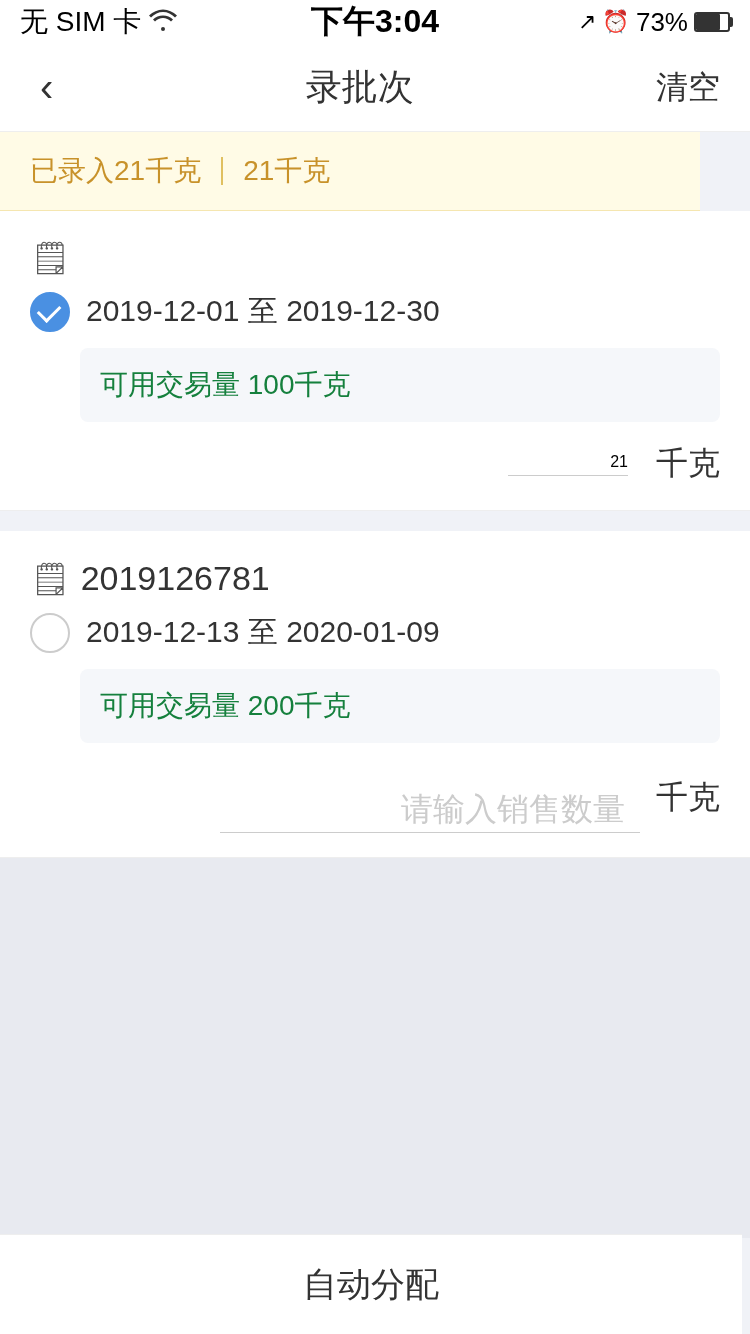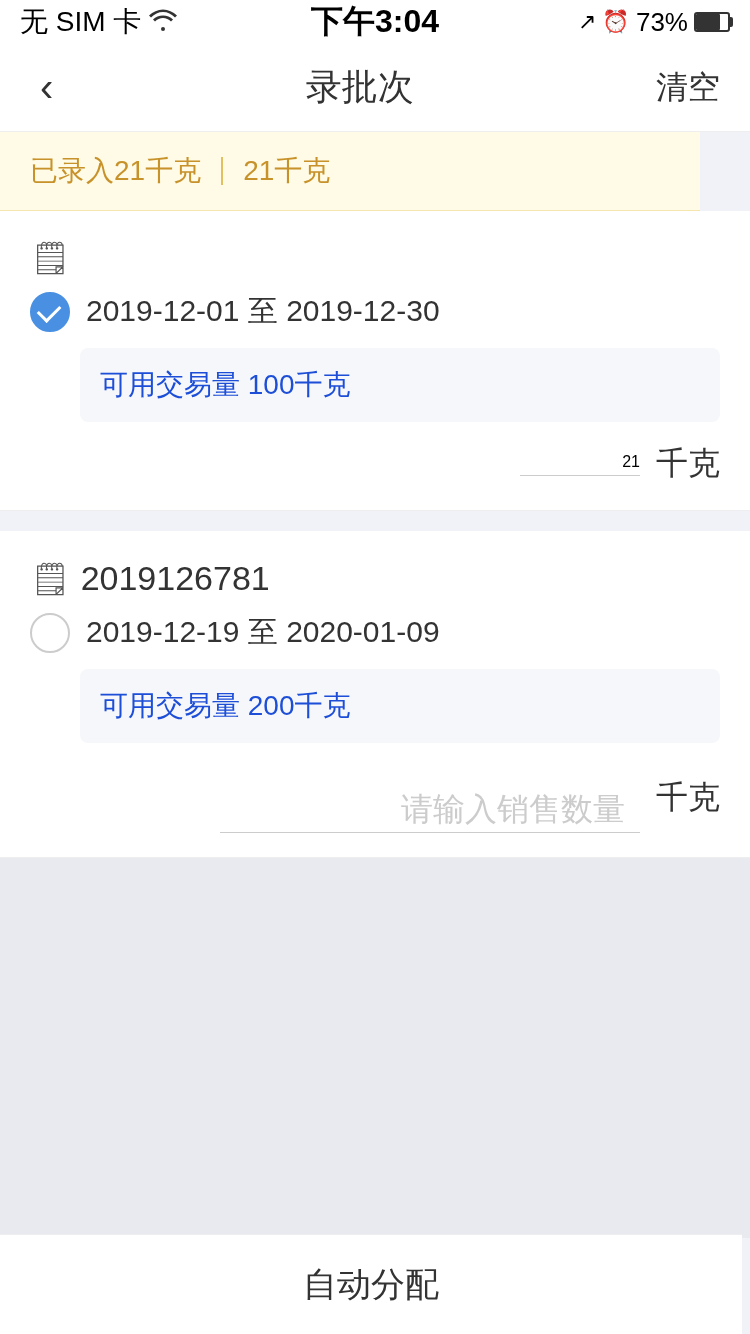--- a/index.html
+++ b/index.html
@@ -147,30 +147,30 @@
       color: #333;
     }
     .batch-avail-row {
       margin: 16px 30px 0 80px;
       background: #f5f7fa;
       border-radius: 8px;
       padding: 18px 20px;
     }
     .batch-avail-text {
       font-size: 28px;
-      color: #1d4ed8;
+      color: #15803d;
     }
 
     
     .quantity-row {
       padding: 20px 30px 24px 30px;
       display: flex;
       align-items: center;
       justify-content: flex-end;
-      gap: 16px;
+      gap: 28px;
       border-bottom: 1px solid #eee;
     }
     .quantity-underline {
       border-bottom: 1px solid #ccc;
       min-width: 120px;
       padding-bottom: 4px;
       text-align: right;
     }
     .quantity-unit {
       font-size: 32px;
@@ -313,21 +313,21 @@
 
   <div class="section-divider"></div>
 
   <div class="batch-item">
     <div class="batch-item-header">
       <span class="batch-icon">🗒</span>
       <span class="batch-number">2019126781</span>
     </div>
     <div class="batch-date-row">
       <div class="radio-circle"></div>
-      <span class="batch-date">2019-12-19 至 2020-01-09</span>
+      <span class="batch-date">2019-12-13 至 2020-01-09</span>
     </div>
     <div class="batch-avail-row">
       <span class="batch-avail-text">可用交易量 200千克</span>
     </div>
     <div class="input-row">
       <input class="quantity-input" type="number" placeholder="请输入销售数量" style="">
       <span class="input-unit">千克</span>
     </div>
   </div>
 

